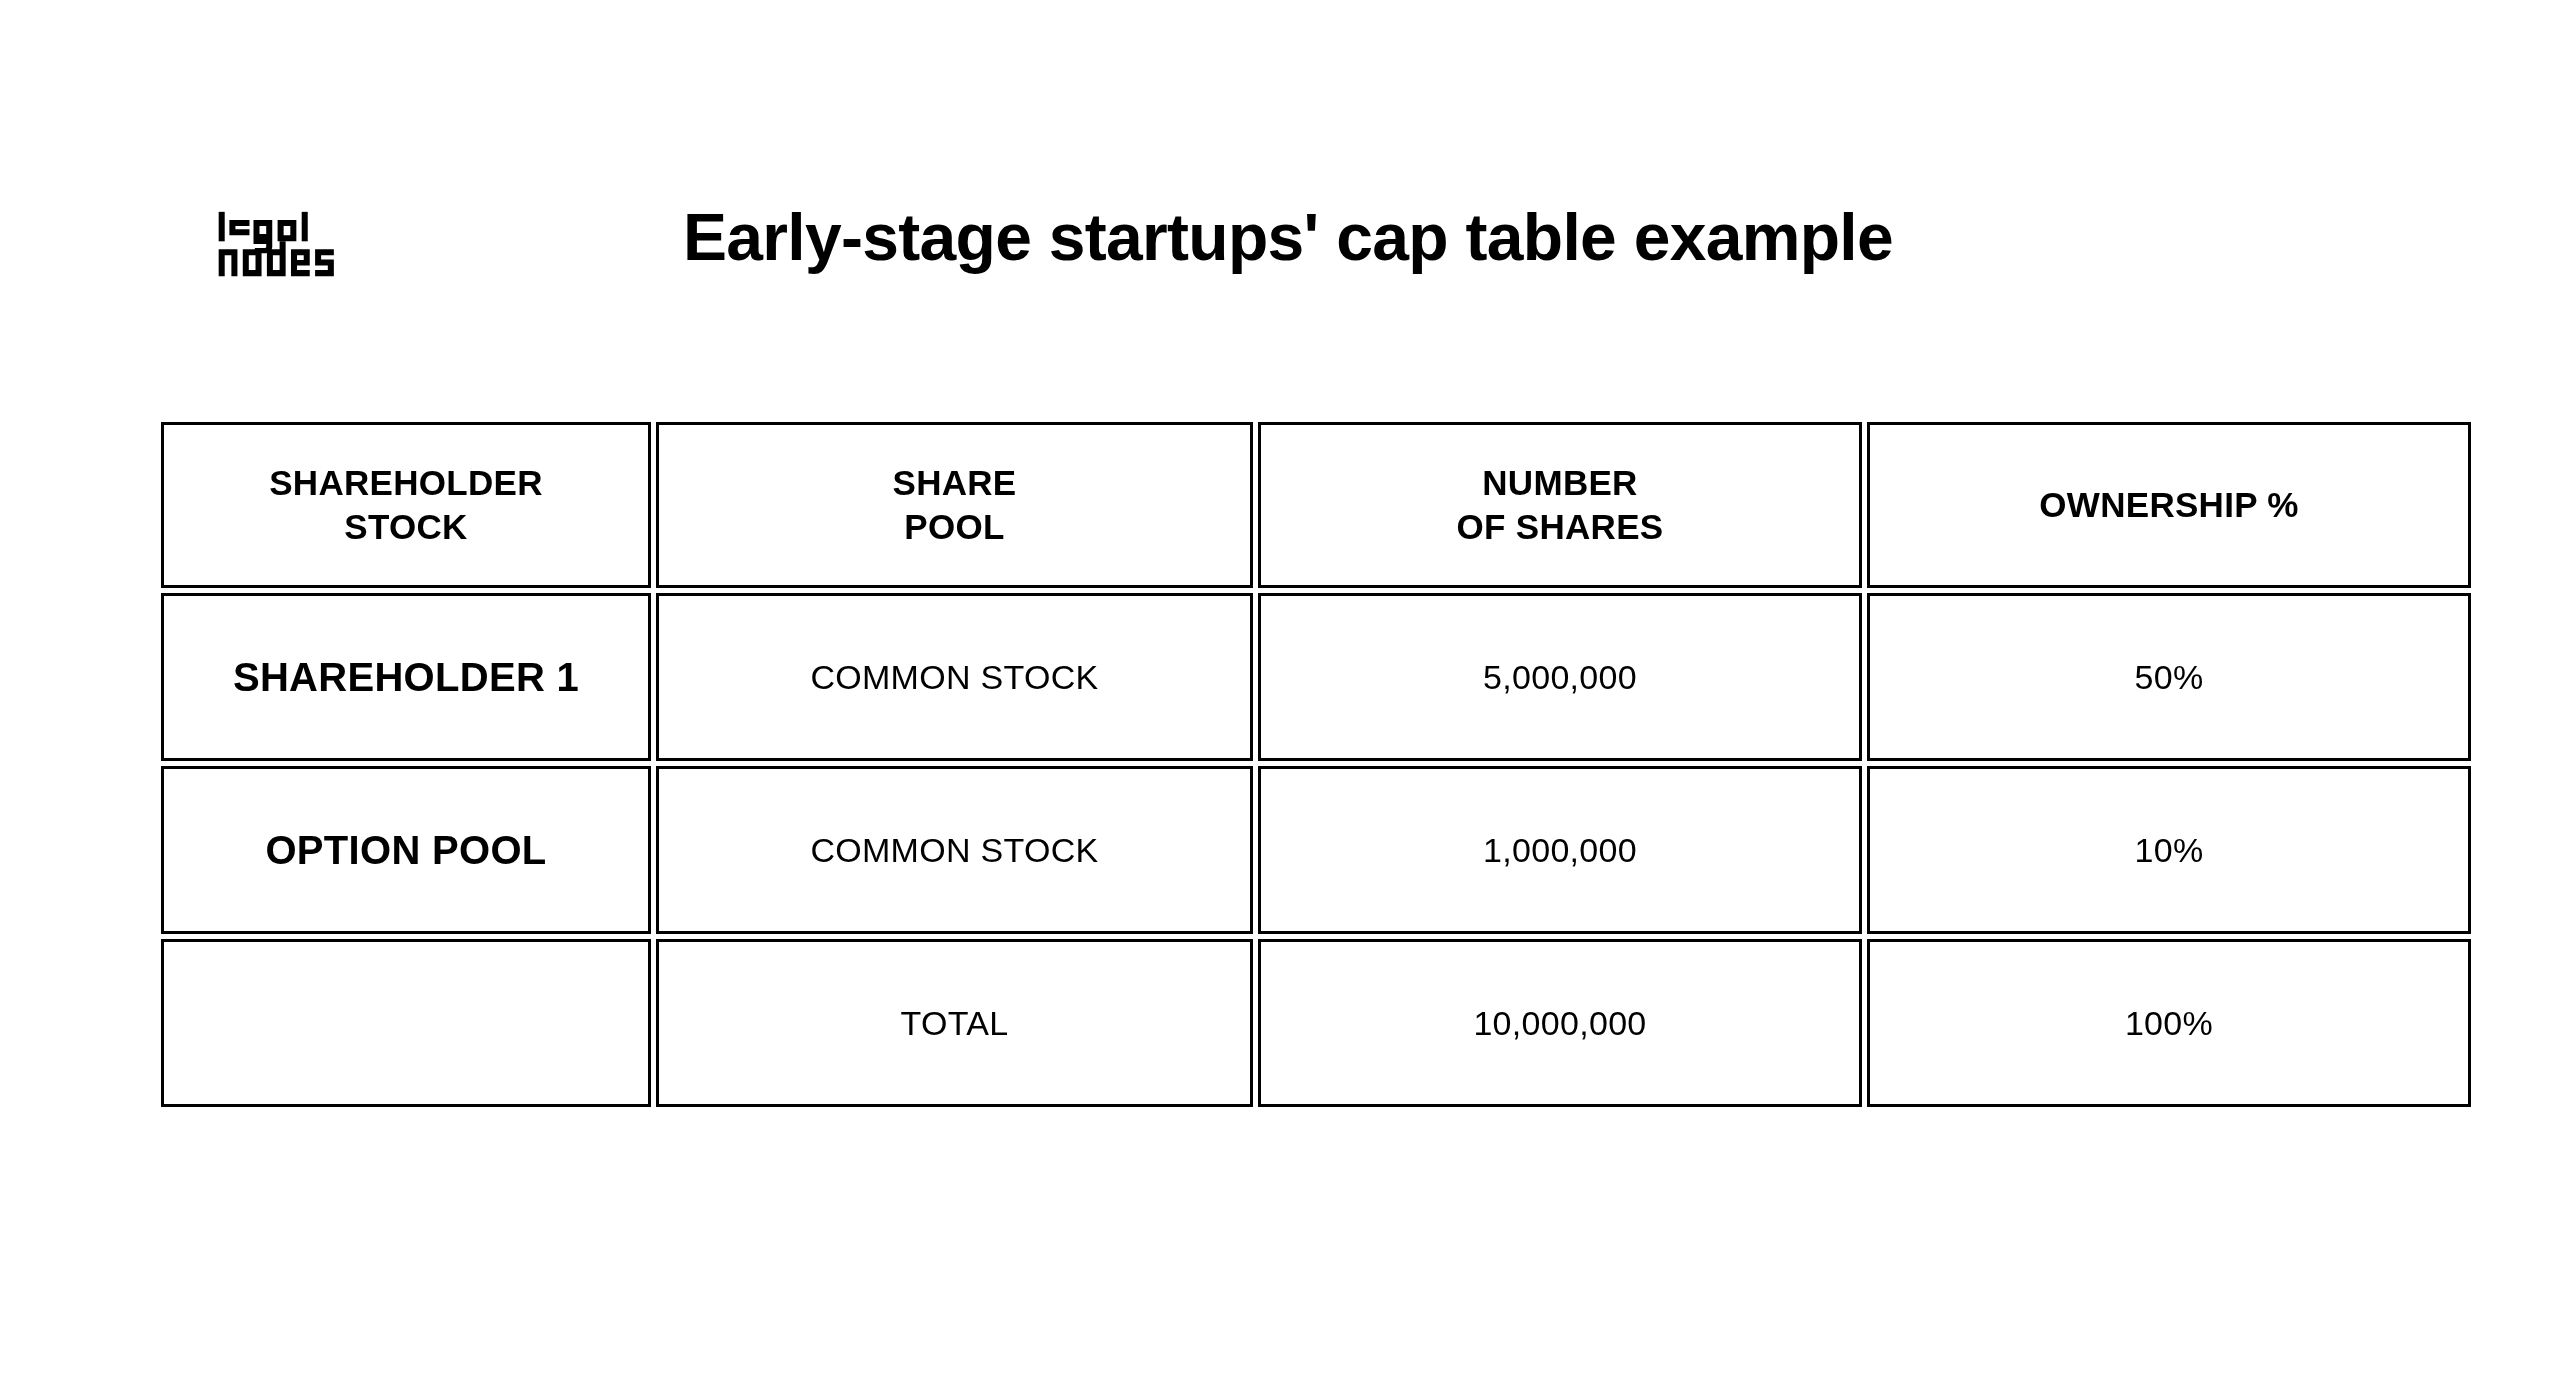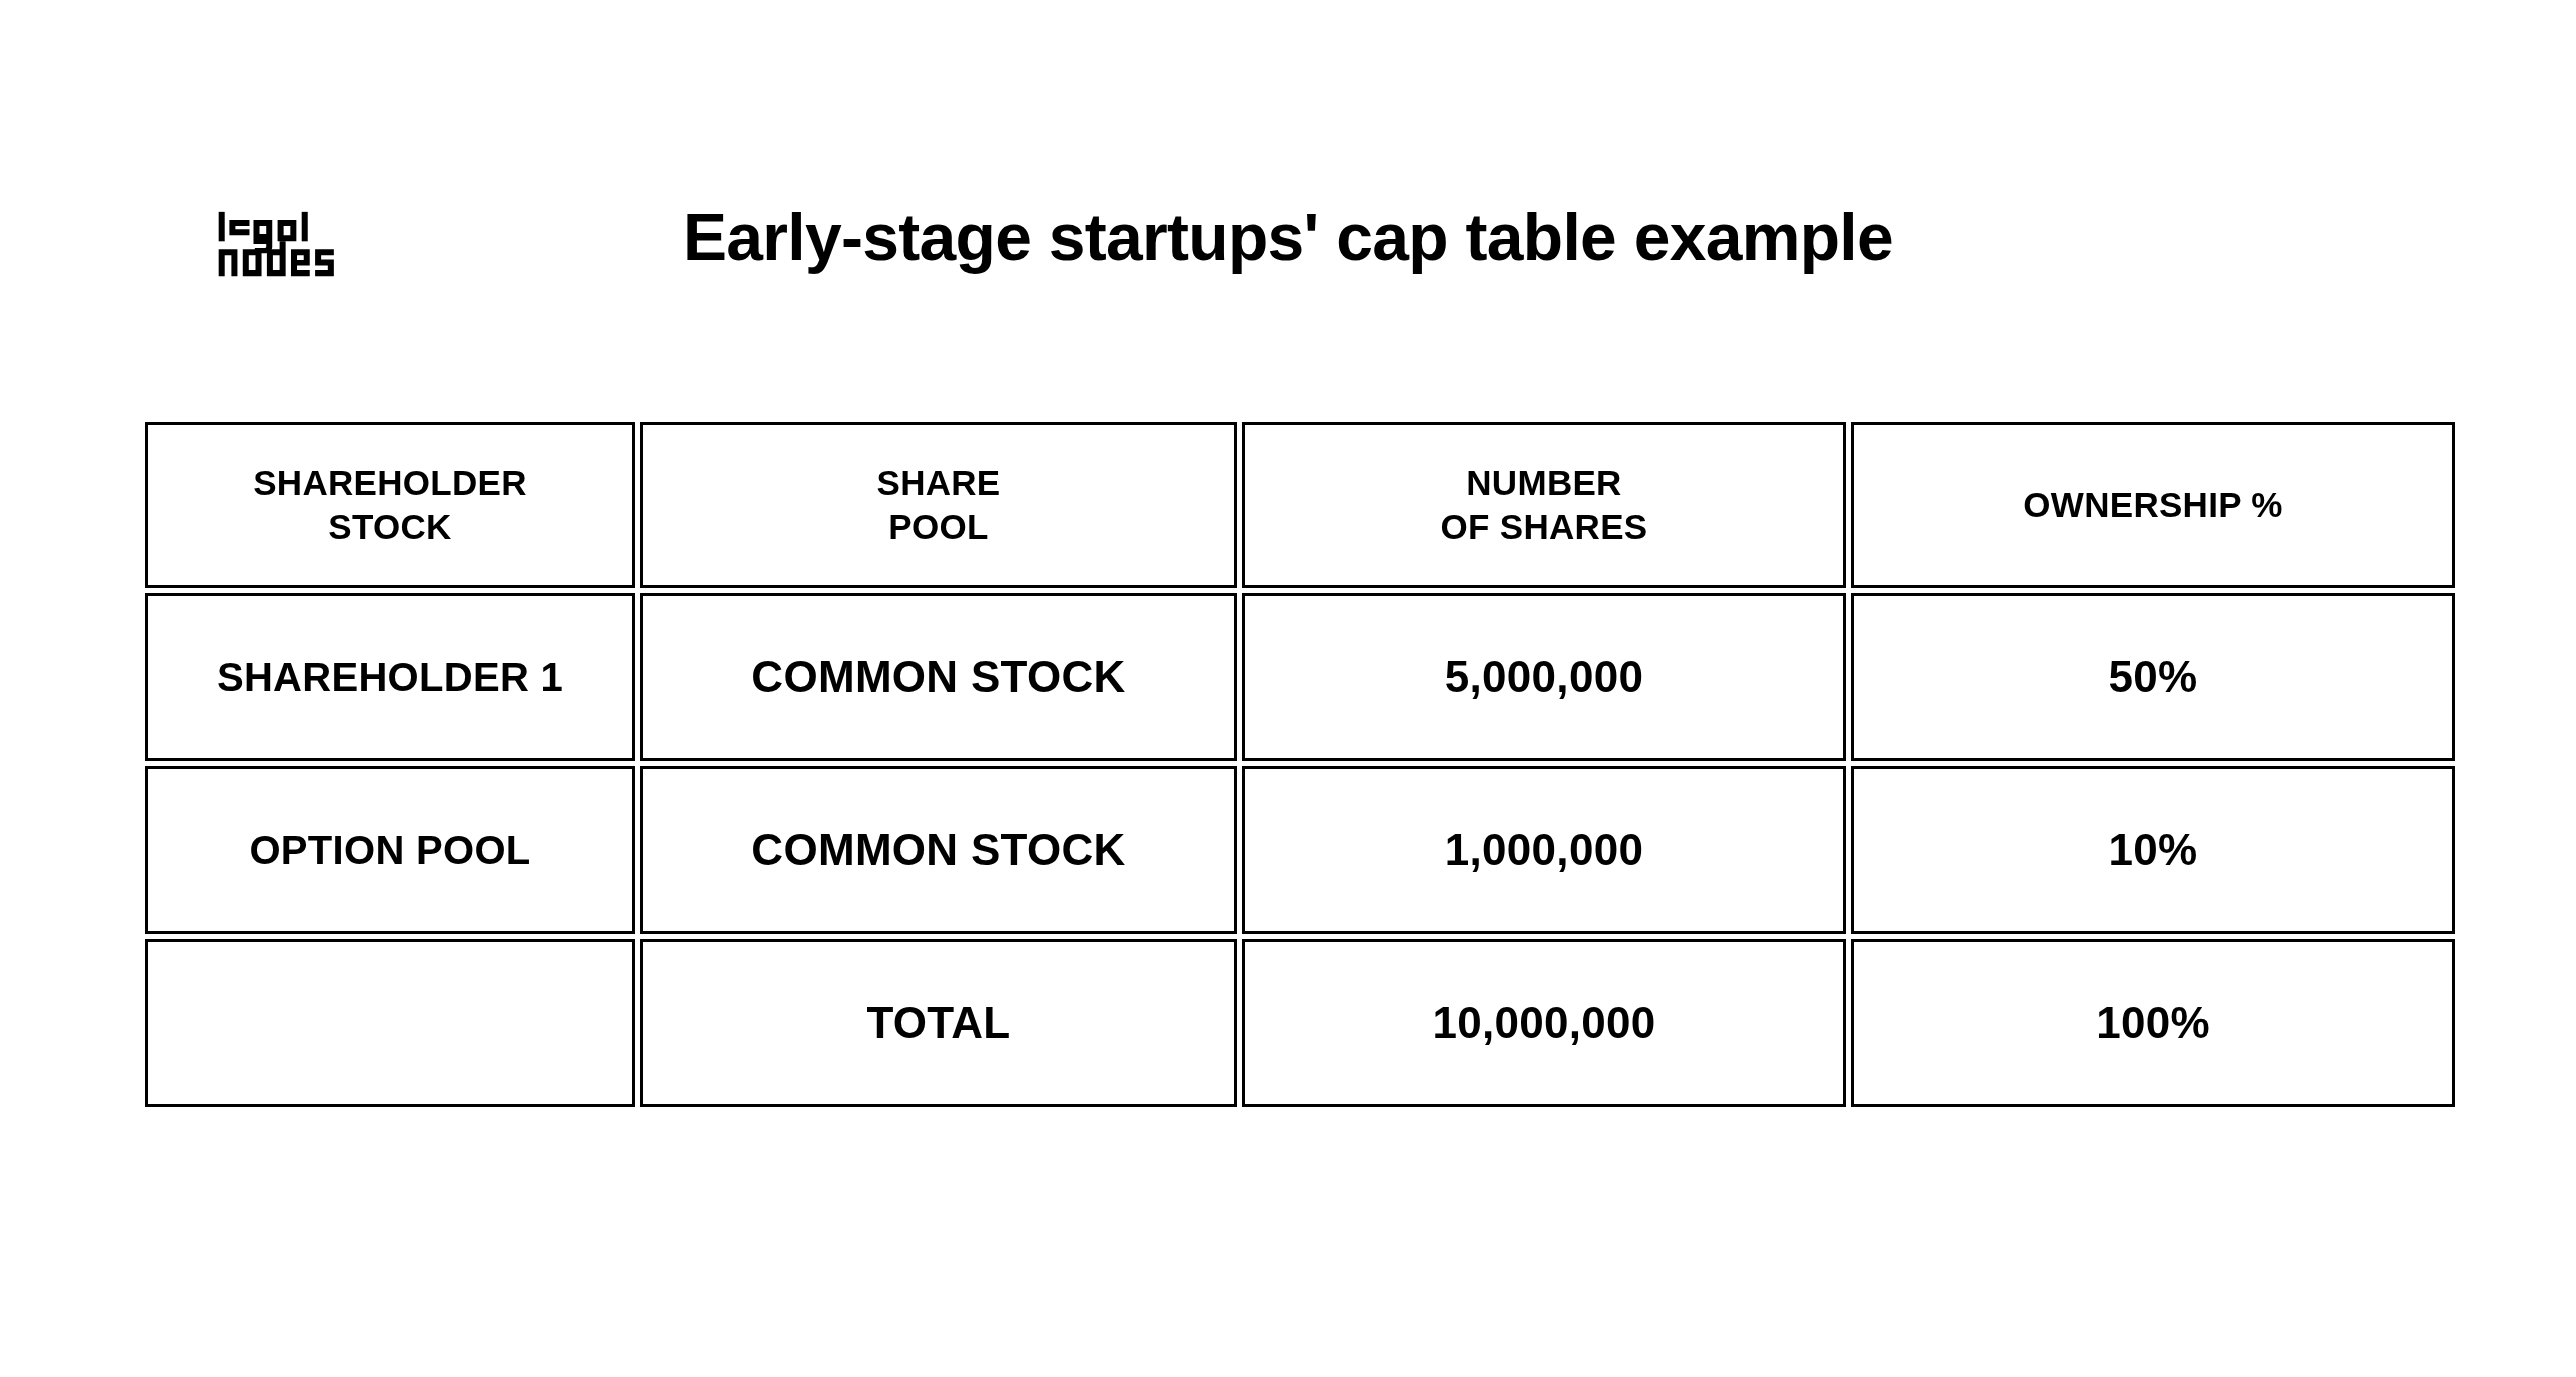--- a/index.html
+++ b/index.html
@@ -53,21 +53,21 @@
     font-size: 66px;
     font-weight: 700;
     letter-spacing: -0.7px;
     line-height: 1.1;
     white-space: nowrap;
   }
 
   
   .table-wrap {
     position: absolute;
-    left: 140px;
+    left: 156px;
     top: 417px;
     width: 2308px;
   }
 
   table.cap-table {
     border-collapse: separate;
     border-spacing: 5.4px 5.4px;
     width: 2308px;
     table-layout: fixed;
   }
@@ -90,22 +90,22 @@
   thead th {
     height: 166px;
     font-size: 35px;
     font-weight: 700;
     letter-spacing: 0.3px;
     line-height: 1.25;
   }
 
   tbody td {
     height: 168px;
-    font-size: 44px;
-    font-weight: 700;
+    font-size: 34px;
+    font-weight: 400;
     letter-spacing: 0.3px;
   }
 
   tbody td.name-cell {
     font-weight: 700;
     font-size: 40px;
   }
 
   .hdr-line { display: block; }
   .empty-cell { font-size: 0; }

